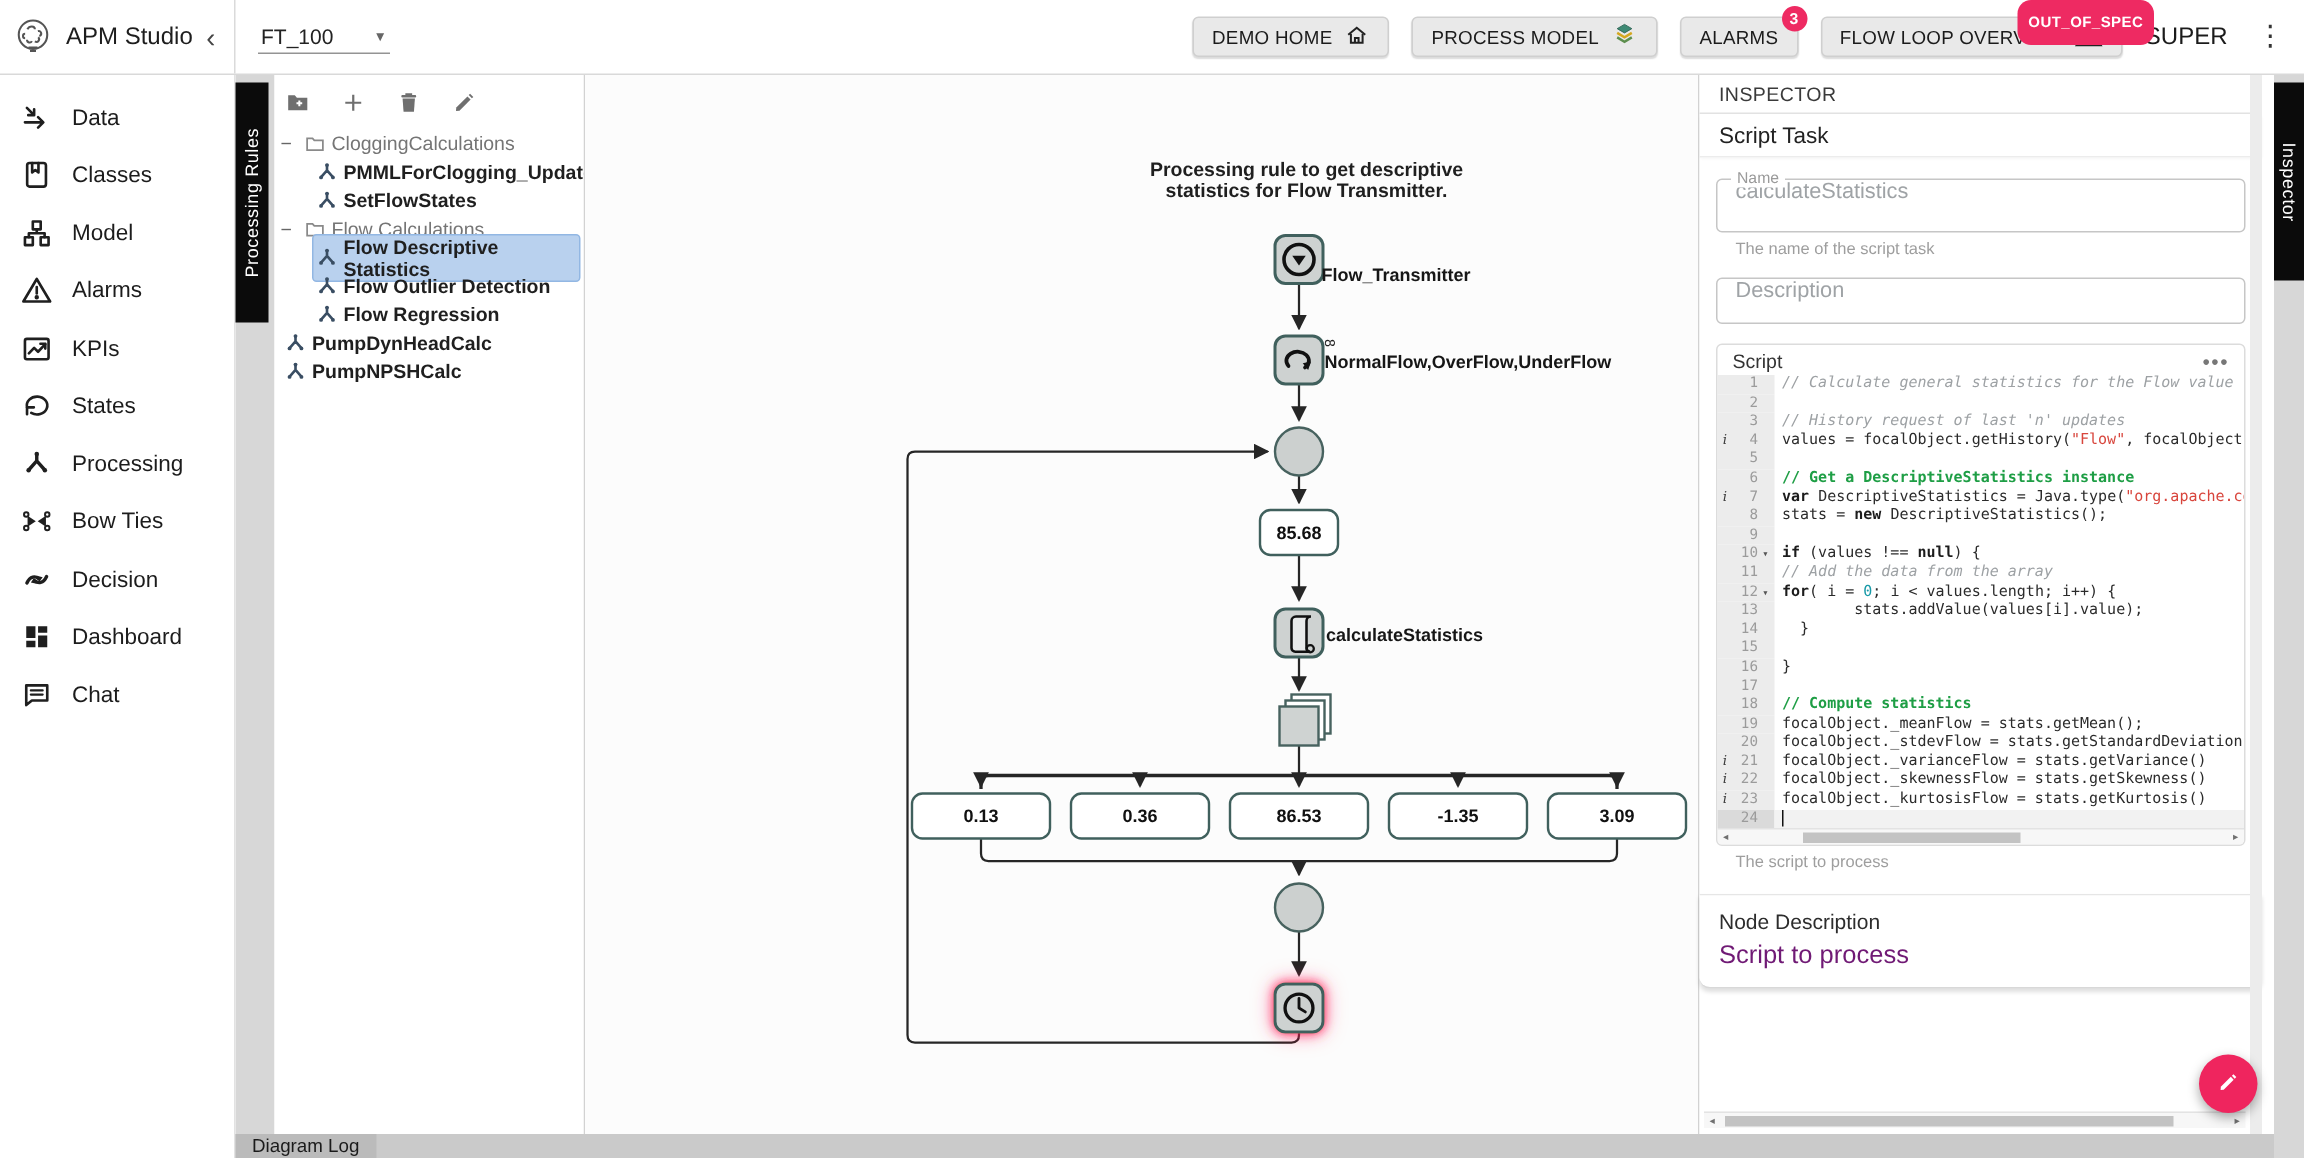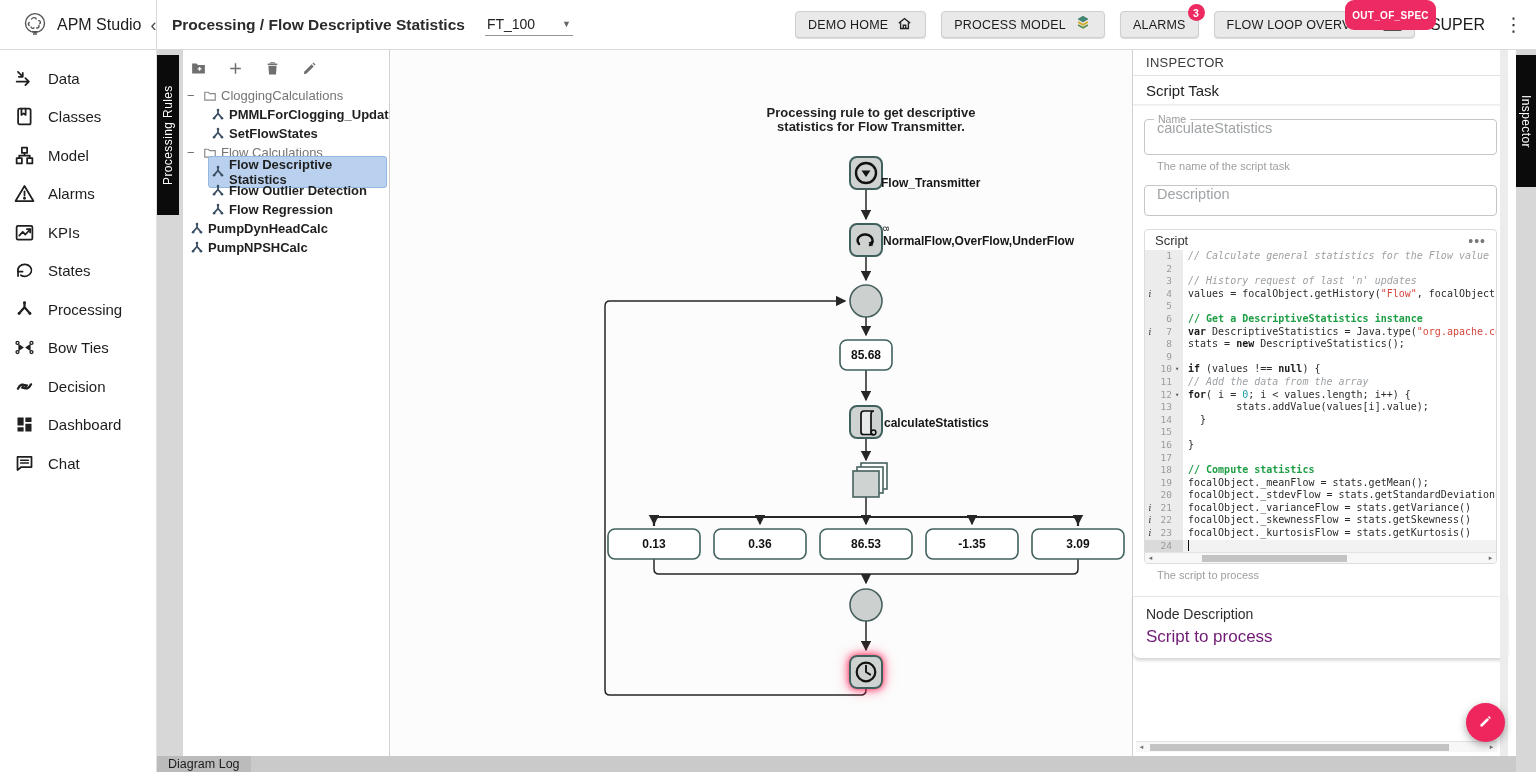--- a/index.html
+++ b/index.html
@@ -1,21 +1,21 @@
 <!DOCTYPE html>
 <html><head>
 <meta charset="utf-8">
 <style>
   *{box-sizing:border-box;margin:0;padding:0}
   html,body{width:1536px;height:772px}
   body{position:relative;overflow:hidden;background:#fff;font-family:"Liberation Sans",sans-serif;color:#1c1c1c}
 
   
   #topbar{position:absolute;left:0;top:0;width:1536px;height:50px;background:#fff;border-bottom:1px solid #d9d9d9;display:flex;align-items:center;z-index:8}
-  .tb-left{width:157px;height:100%;display:flex;align-items:center;gap:7px;padding-left:20px;border-right:1px solid #dadada;flex:none}
+  .tb-left{width:157px;height:100%;display:flex;align-items:center;gap:7px;padding-left:7px;border-right:1px solid #dadada;flex:none}
   .app-title{font-size:16px;font-weight:500;color:#1d1d1d;white-space:nowrap}
   .chev{color:#444;font-size:18px;line-height:1;margin-left:2px;cursor:pointer}
   .tb-crumb{display:flex;align-items:center;gap:20px;padding-left:15px;flex:1;min-width:0}
   .crumb{font-size:15.5px;font-weight:600;color:#2b2b2b;white-space:nowrap}
   .select{display:flex;align-items:center;justify-content:space-between;min-width:88px;border-bottom:1px solid #949494;padding:3px 2px;font-size:14px;color:#222;cursor:pointer}
   .caret{color:#666;font-size:9px;margin-left:10px}
   .tb-actions{display:flex;align-items:center;gap:15px;padding-right:9px}
   .tbtn{position:relative;background:#e9e9e9;border:1px solid #cfcfcf;border-radius:4px;height:27px;padding:0 12px;font-family:"Liberation Sans",sans-serif;font-size:12.5px;color:#1b1b1b;display:flex;align-items:center;gap:8px;letter-spacing:.2px;box-shadow:0 1px 1px rgba(0,0,0,.14);cursor:pointer;white-space:nowrap}
   .badge{position:absolute;top:-8px;right:-7px;background:#ee2a62;color:#fff;font-size:10.5px;font-weight:700;min-width:17px;height:17px;border-radius:9px;display:flex;align-items:center;justify-content:center;padding:0 4px}
   .badge.pill{top:-12px;right:-22px;border-radius:9px;padding:15px 7px;font-size:10px;letter-spacing:.3px}
@@ -115,21 +115,20 @@
       <svg viewBox="0 0 24 24" width="30" height="30" fill="none" stroke="#555" stroke-width="1.1">
         <circle cx="12" cy="10.5" r="7.6"></circle>
         <path d="M9 7.6c1-2 4-2 4 0M7.8 10c-1.5 0-1.5 2.4 0 2.4M14.6 8.6c1.8-.5 2.5 2 .8 2.6M8.8 13.2c0 1.6 2 2 2.6.7M13 14.1c1.6 1 3-1 1.8-2.2"></path>
         <path d="M9.6 17.3h4.8M10.4 19.2h3.2"></path>
       </svg>
     </span>
     <span class="app-title">APM Studio</span>
     <span class="chev">‹</span>
   </div>
   <div class="tb-crumb">
-    <span class="crumb">Processing / Flow Descriptive Statistics</span>
     <span class="select">
       <span>FT_100</span>
       <span class="caret">▼</span>
     </span>
   </div>
   <div class="tb-actions">
     <button class="tbtn">
       <span>DEMO HOME</span>
       <span>
         <svg viewBox="0 0 24 24" width="17" height="17" fill="none" stroke="#222" stroke-width="1.9">

